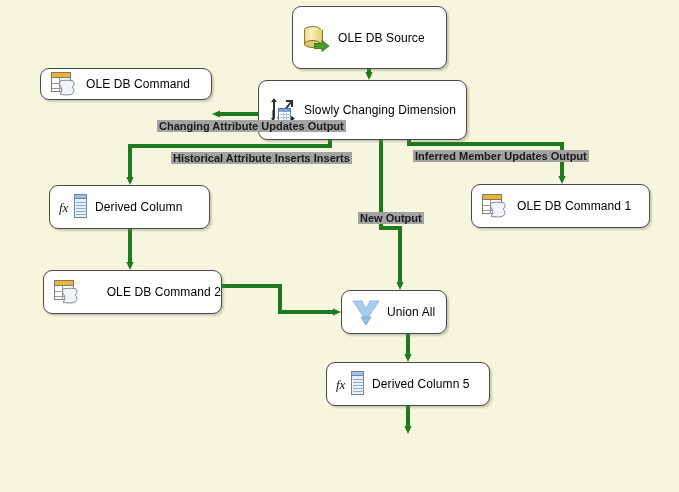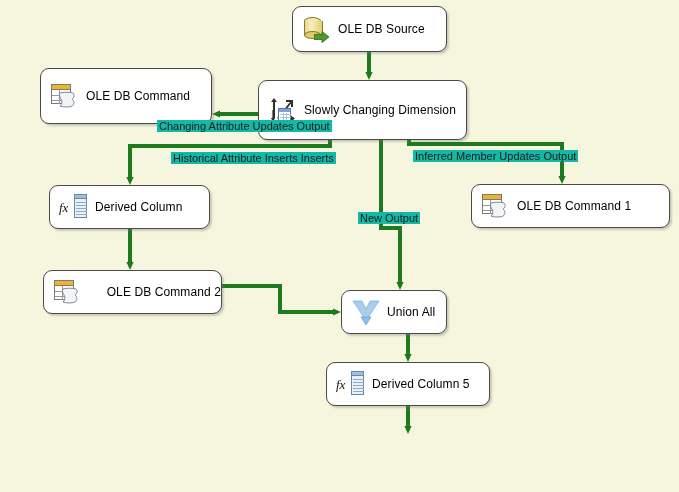--- a/index.html
+++ b/index.html
@@ -51,23 +51,24 @@
     font-size: 12px;
     color: #000000;
     white-space: nowrap;
     letter-spacing: 0.1px;
   }
   .edge-label {
     position: absolute;
     font-size: 11px;
     color: #1a1a1a;
     white-space: nowrap;
-    background: #14b8a6;
+    background: #a3a3a3;
     padding: 0 2px;
     z-index: 6;
+    font-weight: bold;
   }
 
   
   .cyl {
     position: absolute;
     left: 2px; top: 3px;
     width: 17px; height: 22px;
   }
   .cyl .body {
     position: absolute;
@@ -171,37 +172,37 @@
       <path d="M130,229 L130,266" marker-end="url(#ah)"></path>
 
       <path d="M222,286 L280,286 L280,312 L337,312" marker-end="url(#ah)"></path>
 
       <path d="M408,334 L408,358" marker-end="url(#ah)"></path>
 
       <path d="M408,406 L408,430" marker-end="url(#ah)"></path>
     </g>
   </svg>
 
-  <div class="node" style="left:292px;top:6px;width:155px;height:46px;">
+  <div class="node" style="left:292px;top:6px;width:155px;height:63px;">
     <span class="ico">
       <span class="cyl">
           <span class="top"></span>
           <span class="body"></span>
           <span class="bot"></span>
         </span>
       <span class="arrow-out">
         <svg width="16" height="12" viewBox="0 0 16 12">
           <path d="M0,3.5 L8,3.5 L8,0.5 L15,6 L8,11.5 L8,8.5 L0,8.5 Z" fill="#4C9A2A" stroke="#2E6618" stroke-width="0.8"></path>
         </svg>
       </span>
     </span>
     <span class="lbl">OLE DB Source</span>
   </div>
 
-  <div class="node" style="left:40px;top:68px;width:172px;height:56px;">
+  <div class="node" style="left:40px;top:68px;width:172px;height:32px;">
     <span class="ico">
       <span class="tblscroll">
         <span class="grid">
             <span class="hdr"></span>
             <span class="vline"></span>
             <span class="hline1"></span>
             <span class="hline2"></span>
           </span>
         <span class="scroll">
           <svg width="19" height="17" viewBox="0 0 19 17">
@@ -244,21 +245,21 @@
             <i style="top:10px;"></i>
             <i style="top:13px;"></i>
           <i style="top:16px;"></i>
             <i style="top:19px;"></i>
         </span>
       </span>
     </span>
     <span class="lbl">Derived Column</span>
   </div>
 
-  <div class="node" style="left:471px;top:184px;width:199px;height:44px;">
+  <div class="node" style="left:471px;top:184px;width:179px;height:44px;">
     <span class="ico">
       <span class="tblscroll">
         <span class="grid">
             <span class="hdr"></span>
             <span class="vline"></span>
             <span class="hline1"></span>
             <span class="hline2"></span>
           </span>
         <span class="scroll">
           <svg width="19" height="17" viewBox="0 0 19 17">

